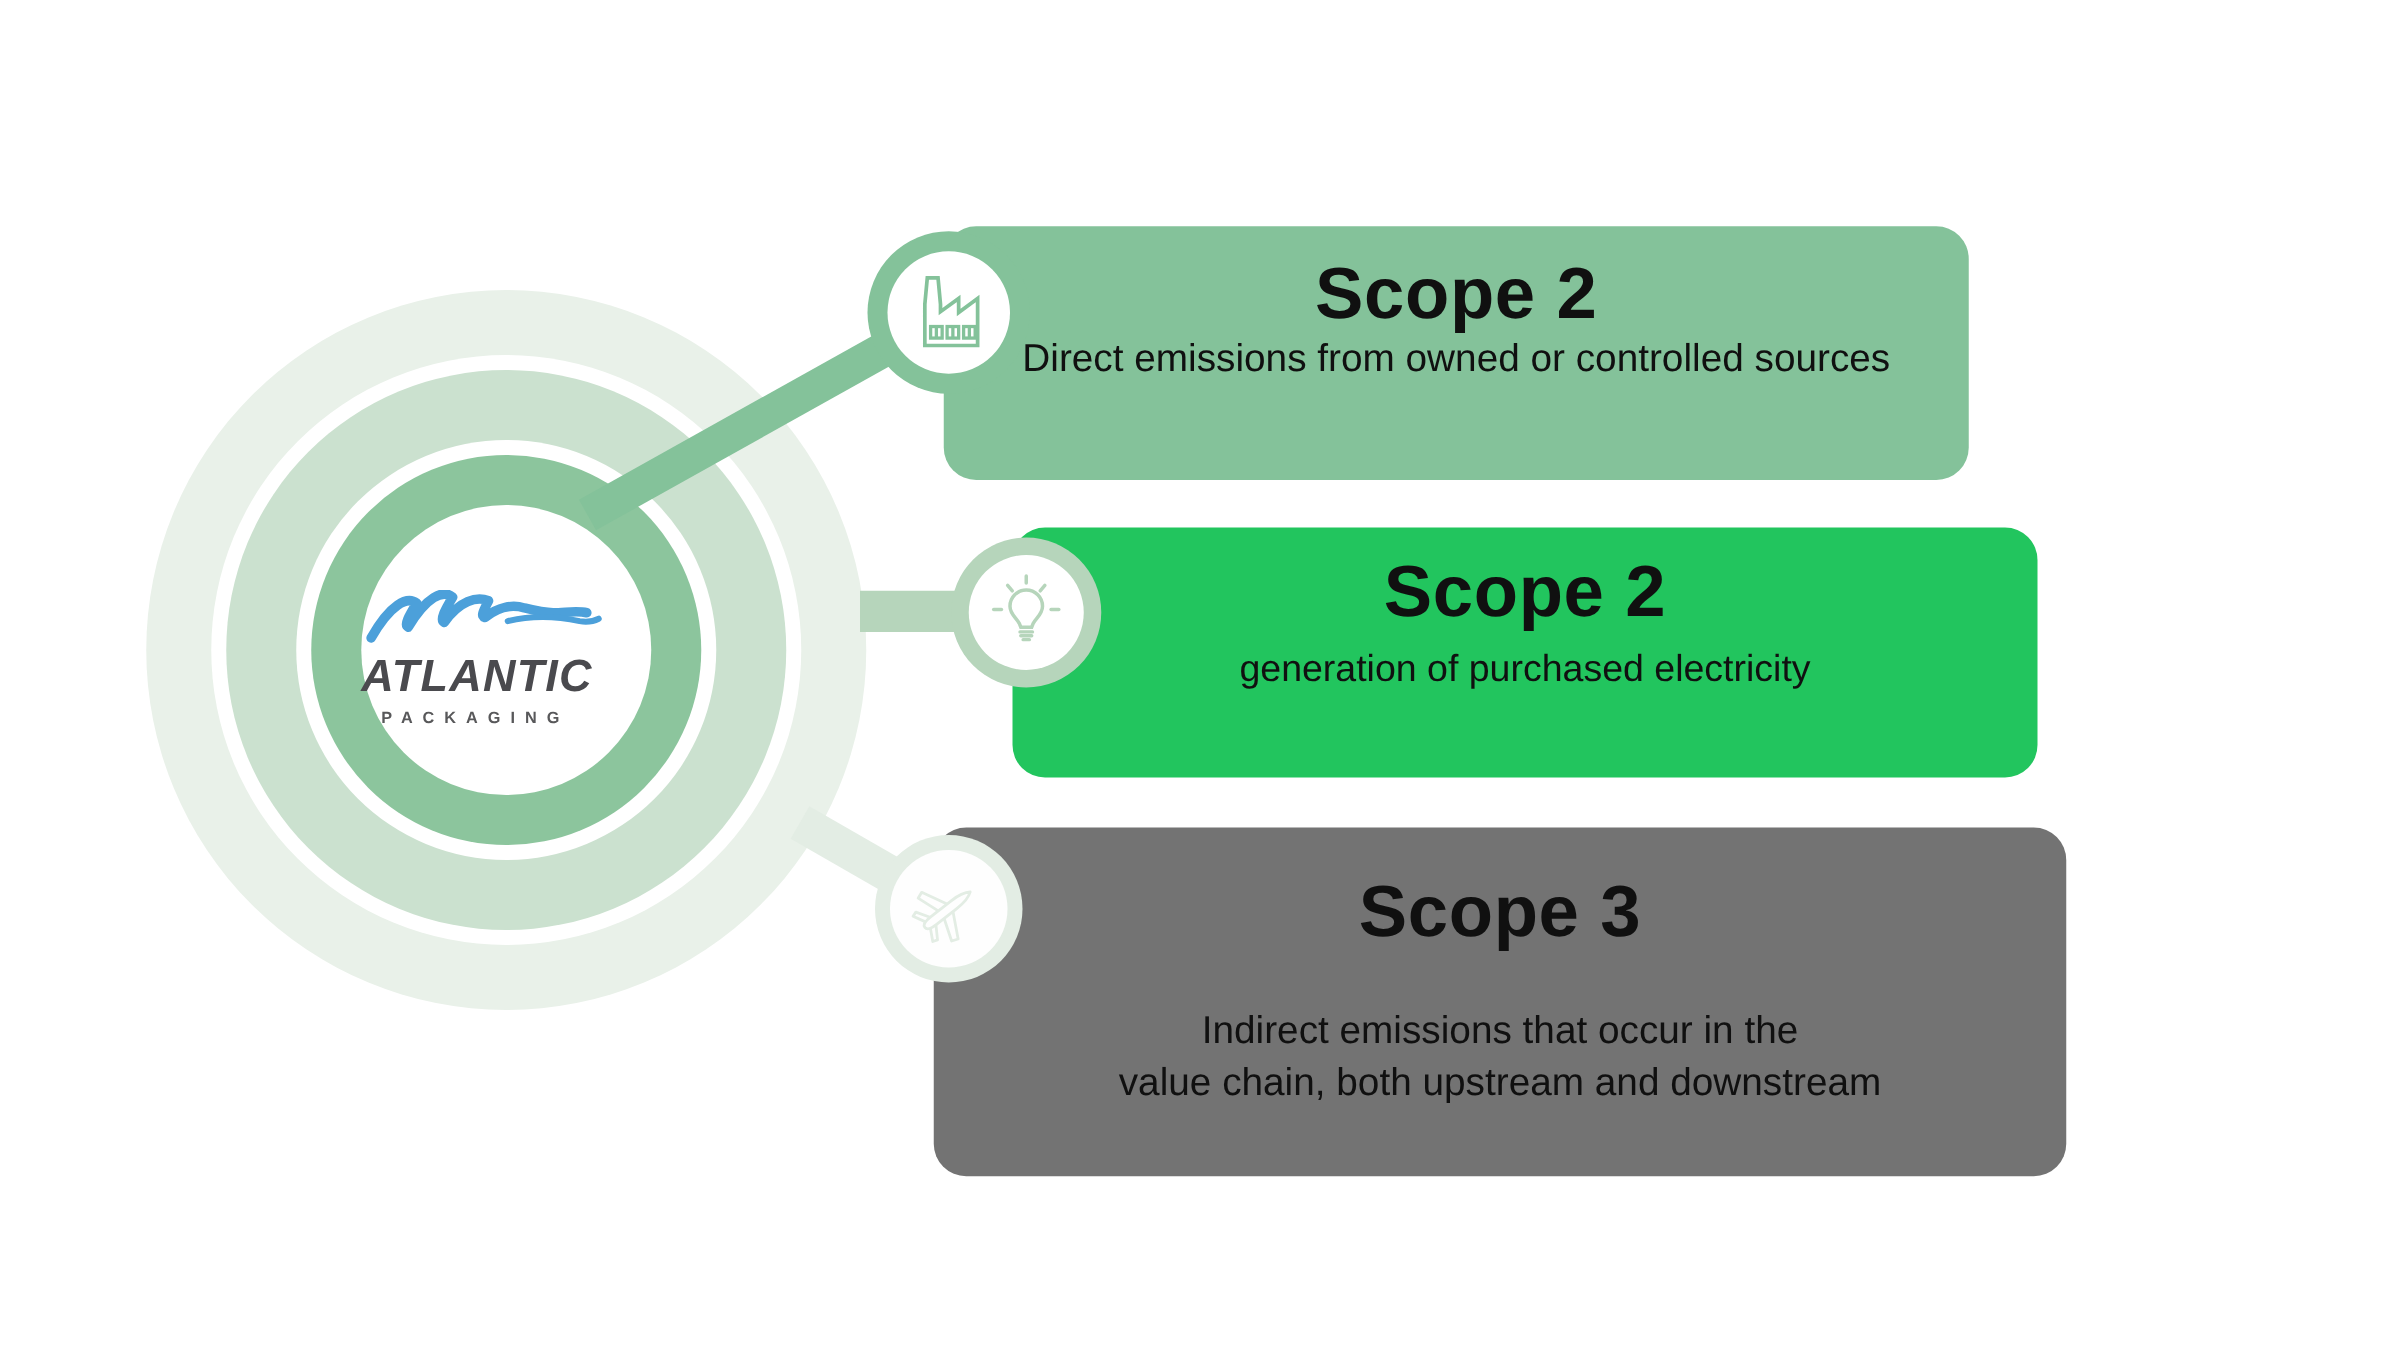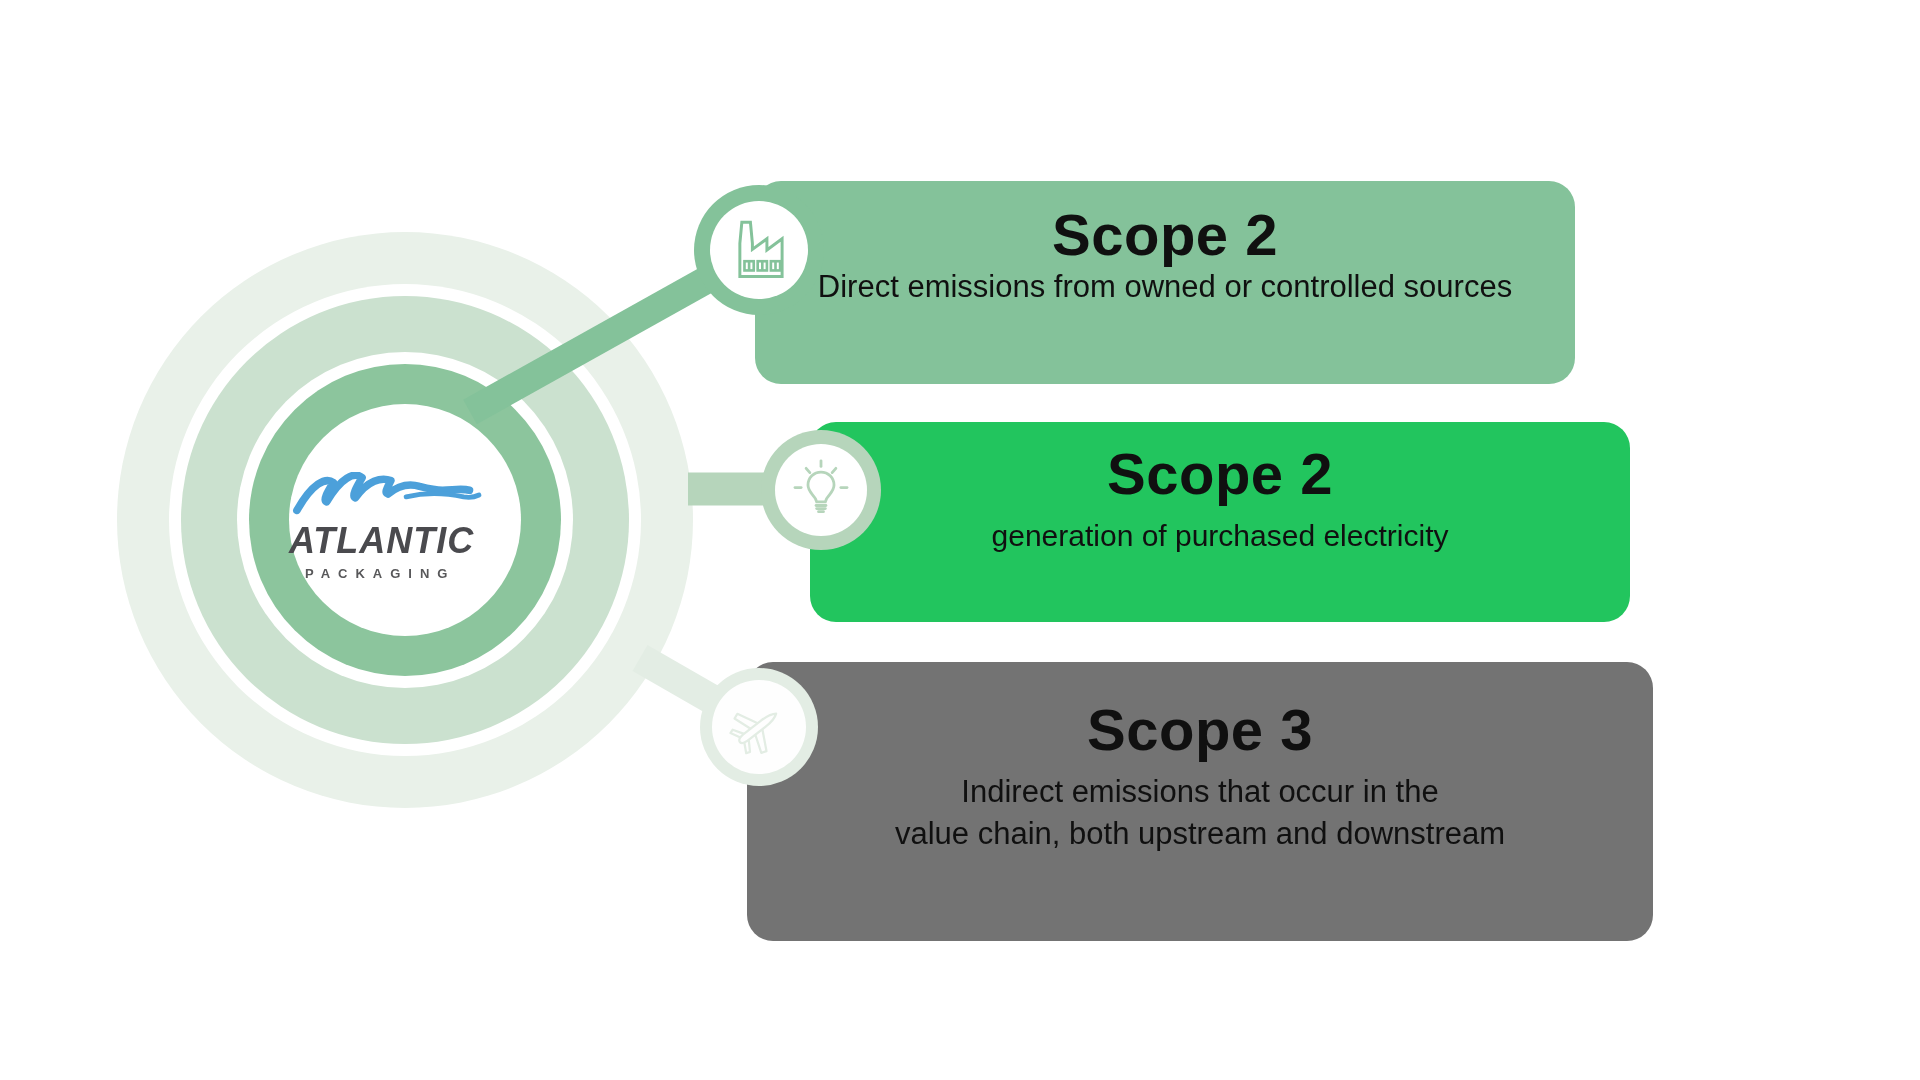--- a/index.html
+++ b/index.html
@@ -18,21 +18,21 @@
 
   .connector-layer{position:absolute;left:0;top:0;width:1920px;height:1080px;z-index:2;pointer-events:none;}
 
   .scope-box{position:absolute;z-index:3;border-radius:26px;display:flex;flex-direction:column;align-items:center;text-align:center;color:#101010;}
   .box-1{left:755px;top:181px;width:820px;height:181px;background:#84c29a;padding-top:22px;}
   .box-2{left:810px;top:422px;width:820px;height:180px;background:#22c55e;padding-top:20px;}
   .box-3{left:747px;top:662px;width:906px;height:243px;background:#737373;padding-top:36px;}
   .scope-title{font-size:58px;font-weight:700;line-height:1.12;letter-spacing:0.5px;}
   .scope-desc{font-size:31px;font-weight:400;line-height:38px;}
   .box-2 .scope-desc{font-size:30px;line-height:37px;margin-top:10px;}
-  .box-3 .scope-desc{margin-top:8px;line-height:42px;}
+  .box-3 .scope-desc{margin-top:40px;line-height:42px;}
 
   .icon-circle{position:absolute;z-index:4;border-radius:50%;display:flex;align-items:center;justify-content:center;}
   .icon-inner{border-radius:50%;background:#ffffff;display:flex;align-items:center;justify-content:center;}
   .ic-1{left:694px;top:185px;width:130px;height:130px;background:#84c29a;}
   .ic-1 .icon-inner{width:98px;height:98px;}
   .ic-2{left:761px;top:430px;width:120px;height:120px;background:#b6d5bb;}
   .ic-2 .icon-inner{width:92px;height:92px;}
   .ic-3{left:700px;top:668px;width:118px;height:118px;background:#e3ede4;}
   .ic-3 .icon-inner{width:94px;height:94px;background:#fefefe;}
 

